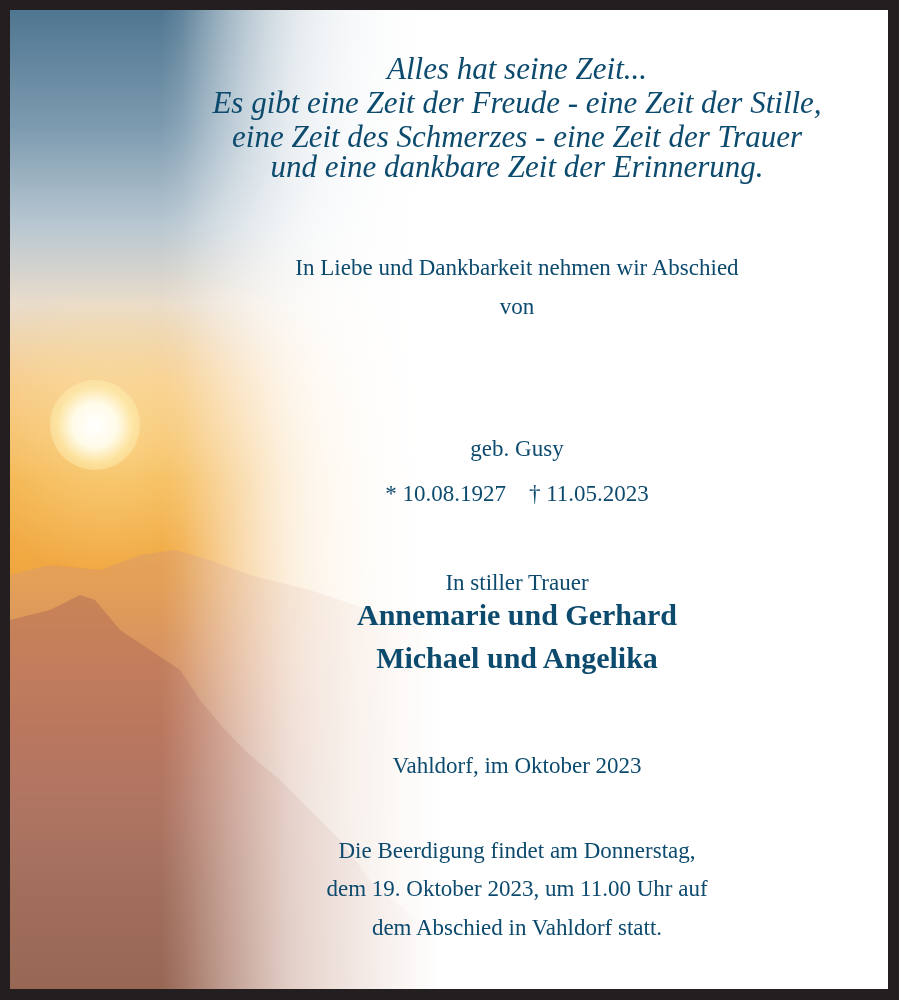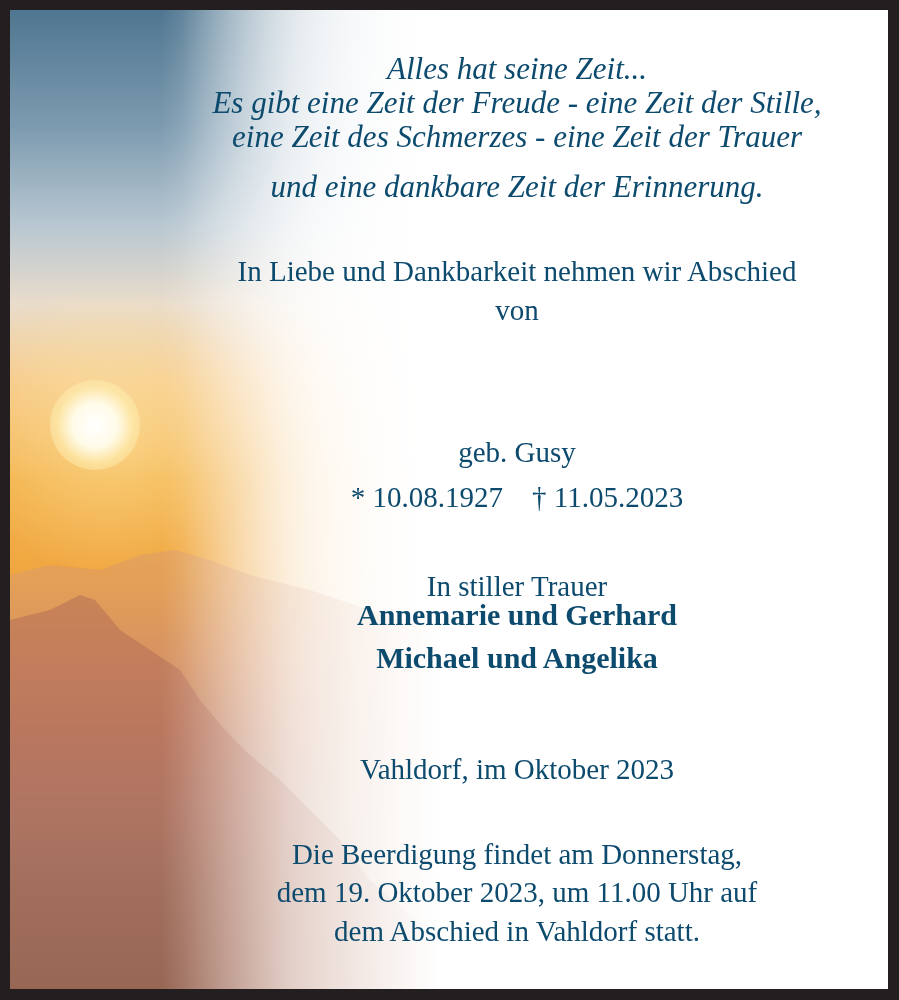--- a/index.html
+++ b/index.html
@@ -27,21 +27,21 @@
   .bg .fade {
     position: absolute; inset: 0;
     background: linear-gradient(to right, rgba(255,255,255,0) 0%, rgba(255,255,255,0) 35%, rgba(255,255,255,0.6) 65%, #ffffff 100%);
   }
   .content {
     position: absolute; left: 150px; top: 0; width: 714px; height: 764px;
     font-family: "Liberation Serif", "DejaVu Serif", serif; color: #0c4a6e; text-align: center;
   }
   .line { position: absolute; left: 0; right: 0; white-space: nowrap; }
   .quote { font-style: italic; font-size: 31px; line-height: 34px; }
-  .std { font-size: 29px; }
+  .std { font-size: 23px; }
   .name { font-size: 66px; font-weight: bold; }
   .bold { font-size: 30px; font-weight: bold; }
   .dagger { display: inline-block; }
 </style>
 </head>
 <body>
 
 <div class="card">
   <div class="bg">
     <div class="sky"></div>
@@ -51,21 +51,21 @@
       <path d="M0,565 L40,555 L90,560 L130,545 L165,540 L200,550 L240,565 L300,580 L360,600 L430,620 L430,979 L0,979 Z" fill="#d49a70" opacity="0.45"></path>
       <path d="M0,610 L40,600 L70,585 L85,590 L110,620 L140,640 L170,660 L190,690 L215,720 L240,745 L270,770 L300,800 L330,830 L360,870 L430,930 L430,979 L0,979 Z" fill="#b06a55" opacity="0.5"></path>
     </svg>
     <div class="fade"></div>
   </div>
 
   <div class="content">
     <div class="line quote" style="top:42px;">Alles hat seine Zeit...</div>
     <div class="line quote" style="top:76px;">Es gibt eine Zeit der Freude - eine Zeit der Stille,</div>
     <div class="line quote" style="top:110px;">eine Zeit des Schmerzes - eine Zeit der Trauer</div>
-    <div class="line quote" style="top:160px;">und eine dankbare Zeit der Erinnerung.</div>
+    <div class="line quote" style="top:140px;">und eine dankbare Zeit der Erinnerung.</div>
 
     <div class="line std" style="top:245px;">In Liebe und Dankbarkeit nehmen wir Abschied</div>
     <div class="line std" style="top:284px;">von</div>
 
     <div class="line std" style="top:426px;">geb. Gusy</div>
     <div class="line std" style="top:471px;">
       <span>*</span>
       <span>10.08.1927</span>
       &nbsp;&nbsp;
       <span class="dagger">†</span>

